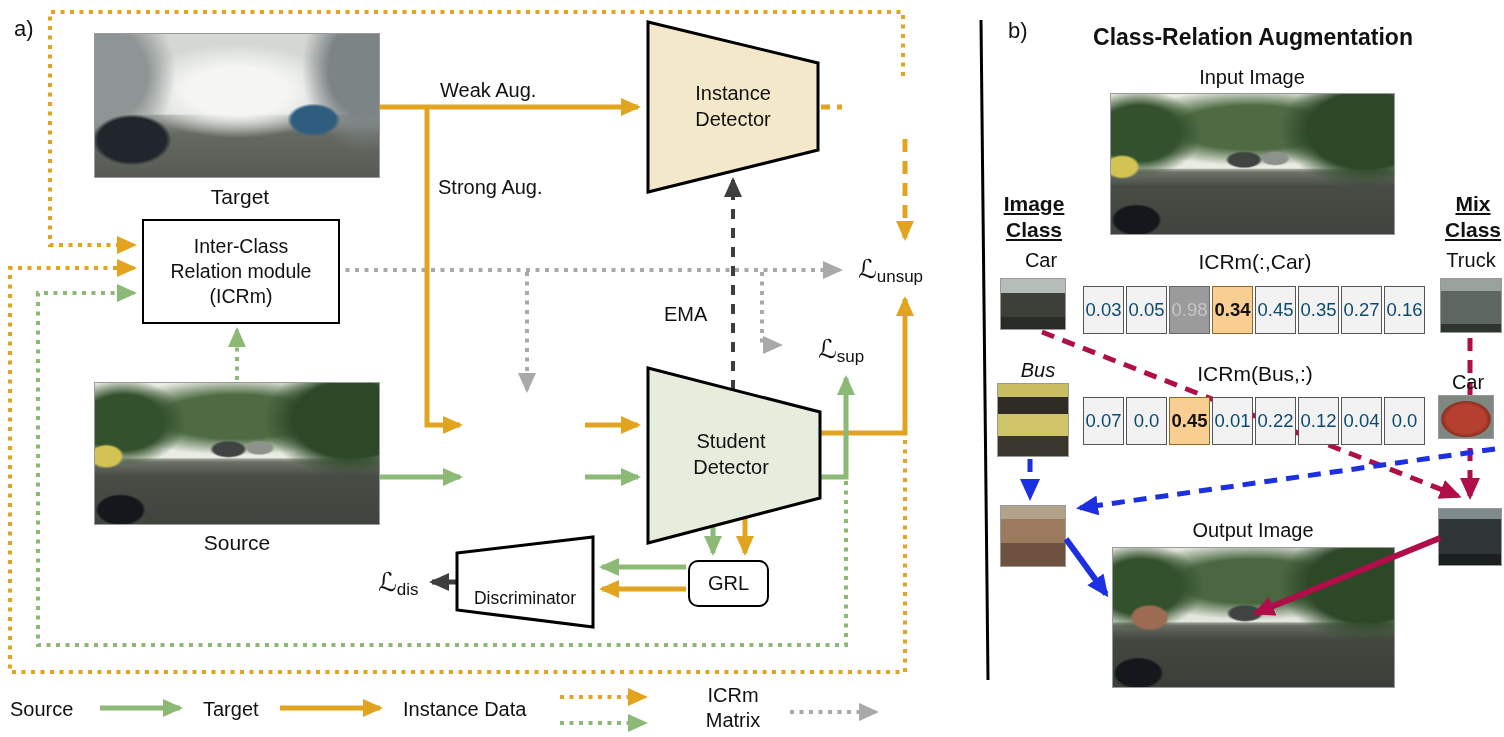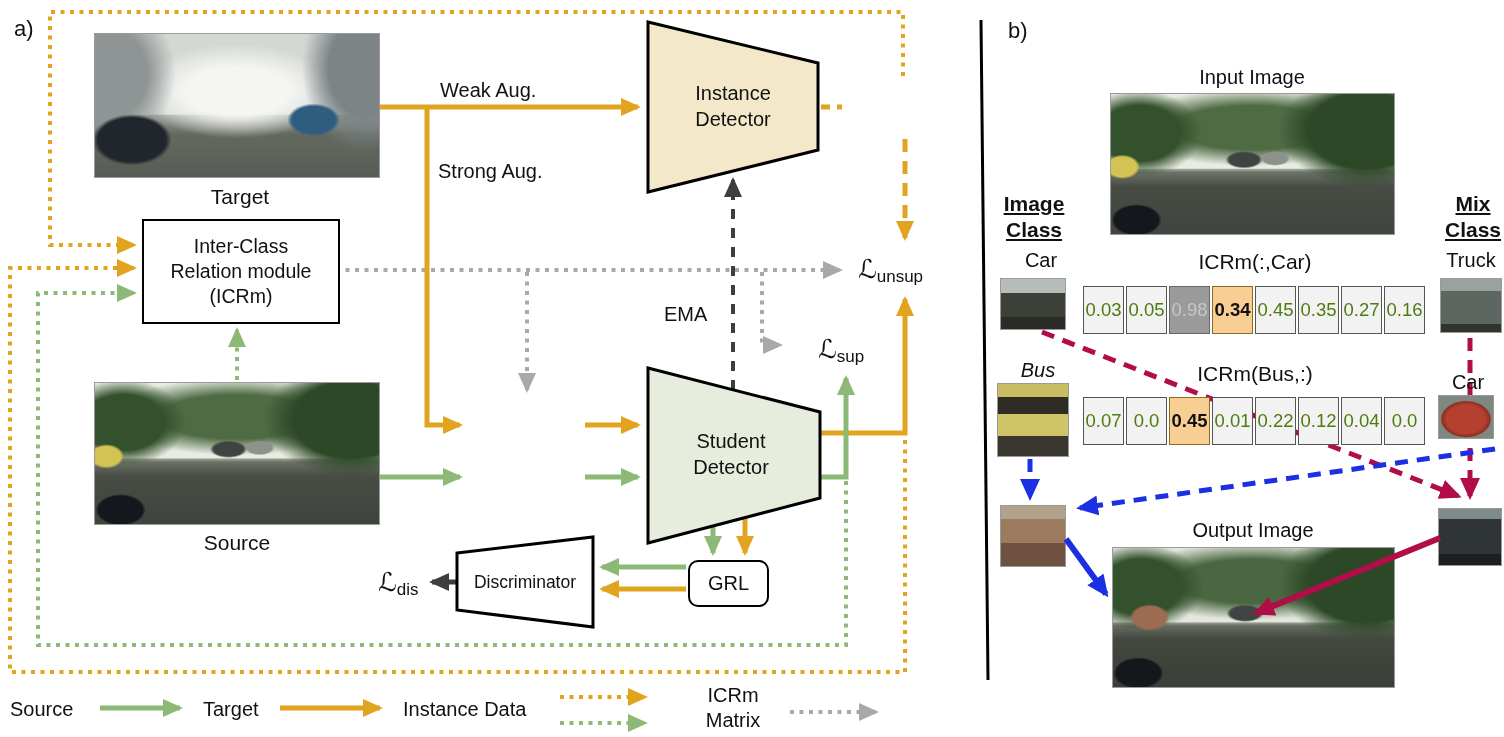--- a/index.html
+++ b/index.html
@@ -22,21 +22,21 @@
   .lbl{position:absolute;white-space:nowrap;}
   .cap{font-size:21px;} .small{font-size:20px;}
   .center{transform:translateX(-50%);text-align:center;}
   .loss{position:absolute;white-space:nowrap;}
   .loss .sym{font-family:"DejaVu Serif","DejaVu Sans",serif;font-style:italic;font-size:26px;}
   .loss .sub{font-size:17px;vertical-align:-4px;}
   .uline{font-weight:bold;text-decoration:underline;font-size:21px;line-height:1.25;}
   .btitle{font-weight:bold;font-size:23px;}
   .mrow{position:absolute;display:flex;}
   .cell{box-sizing:border-box;width:41px;height:48px;margin-right:2px;background:var(--cellbg);
-        border:1.5px solid #555;display:flex;align-items:center;justify-content:center;font-size:18.5px;color:#4d7c0f;}
+        border:1.5px solid #555;display:flex;align-items:center;justify-content:center;font-size:18.5px;color:#0c4a6e;}
   .cell.gray{background:var(--cellgray);color:#C6C6C6;border-color:#666;}
   .cell.hl{background:var(--cellhl);font-weight:bold;color:#111;border-color:#8a6a25;}
   .img{position:absolute;border:1px solid #9a9a9a;box-sizing:border-box;}
   .scene-sun{background-color:#e9ece3;background-image:
     radial-gradient(ellipse 38px 24px at 9% 90%, #14181c 0 58%, rgba(0,0,0,0) 66%),
     radial-gradient(ellipse 26px 18px at 4% 52%, #d3c352 0 55%, rgba(0,0,0,0) 68%),
     radial-gradient(ellipse 30px 14px at 47% 47%, #3f4442 0 50%, rgba(0,0,0,0) 62%),
     radial-gradient(ellipse 24px 12px at 58% 46%, #8d938c 0 50%, rgba(0,0,0,0) 62%),
     radial-gradient(ellipse 90px 62px at 10% 28%, #33512c 0 45%, rgba(0,0,0,0) 70%),
     radial-gradient(ellipse 120px 80px at 90% 26%, #2c4827 0 48%, rgba(0,0,0,0) 72%),
@@ -142,21 +142,21 @@
 
     <div class="lbl" style="left:14px;top:16px;font-size:22px;">a)</div>
 
     <div class="img scene-fog" style="left:94px;top:33px;width:286px;height:145px;"></div>
     <div class="lbl cap center" style="left:240px;top:185px;">Target</div>
 
     <div class="img scene-sun" style="left:94px;top:382px;width:286px;height:143px;"></div>
     <div class="lbl cap center" style="left:237px;top:531px;">Source</div>
 
     <div class="lbl small" style="left:440px;top:79px;">Weak Aug.</div>
-    <div class="lbl small" style="left:438px;top:160px;">Strong Aug.</div>
+    <div class="lbl small" style="left:438px;top:176px;">Strong Aug.</div>
 
     <div class="box" style="left:142px;top:219px;width:194px;height:101px;">
       <div>Inter-Class</div>
       <div>Relation module</div>
       <div>(ICRm)</div>
     </div>
 
     <div class="lbl center" style="left:733px;top:80px;font-size:20px;line-height:1.3;">
       <div>Instance</div>
       <div>Detector</div>
@@ -168,35 +168,36 @@
 
     <div class="lbl center" style="left:731px;top:428px;font-size:20px;line-height:1.3;">
       <div>Student</div>
       <div>Detector</div>
     </div>
 
     <div class="box rbox" style="left:688px;top:560px;width:77px;height:43px;font-size:20px;">
       <div>GRL</div>
     </div>
 
-    <div class="lbl center" style="left:525px;top:572px;font-size:17.5px;">Discriminator</div>
+    <div class="lbl center" style="left:525px;top:588px;font-size:17.5px;">Discriminator</div>
 
     <div class="loss" style="left:858px;top:254px;"><span class="sym">ℒ</span><span class="sub">unsup</span></div>
     <div class="loss" style="left:818px;top:334px;"><span class="sym">ℒ</span><span class="sub">sup</span></div>
     <div class="loss" style="left:378px;top:567px;"><span class="sym">ℒ</span><span class="sub">dis</span></div>
 
     <div class="lbl small" style="left:10px;top:698px;">Source</div>
     <div class="lbl small" style="left:203px;top:698px;">Target</div>
     <div class="lbl small" style="left:403px;top:698px;">Instance Data</div>
     <div class="lbl small center" style="left:733px;top:683px;line-height:1.25;">
       <div>ICRm</div>
       <div>Matrix</div>
     </div>
 
     <div class="lbl" style="left:1008px;top:18px;font-size:22px;">b)</div>
+    <div class="lbl btitle center" style="left:1253px;top:24px;">Class-Relation Augmentation</div>
     <div class="lbl small center" style="left:1252px;top:66px;">Input Image</div>
     <div class="img scene-sun" style="left:1110px;top:93px;width:285px;height:142px;"></div>
 
     <div class="lbl uline center" style="left:1034px;top:191px;">
       <div>Image</div>
       <div>Class</div>
     </div>
     <div class="lbl uline center" style="left:1473px;top:191px;">
       <div>Mix</div>
       <div>Class</div>

